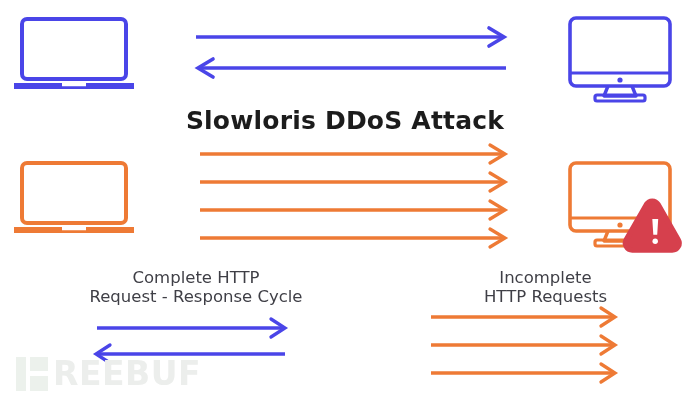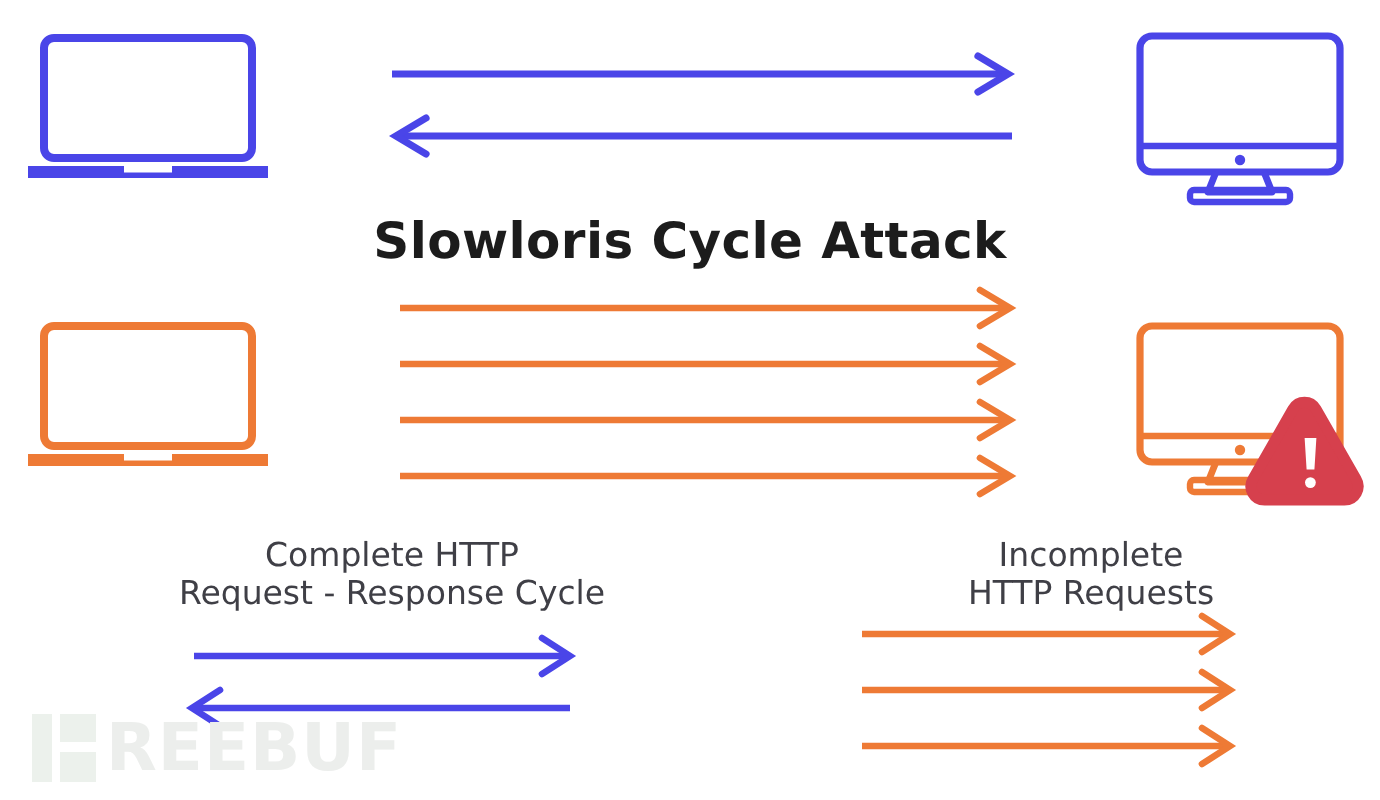--- a/index.html
+++ b/index.html
@@ -184,21 +184,21 @@
     <g>
       <path d="M431 345 H612" stroke="#ee7a35" stroke-width="3.3" stroke-linecap="butt"></path>
       <path d="M601 336 L615 345 L601 354" fill="none" stroke="#ee7a35" stroke-width="3.3" stroke-linecap="round" stroke-linejoin="miter"></path>
     </g>
     <g>
       <path d="M431 373 H612" stroke="#ee7a35" stroke-width="3.3" stroke-linecap="butt"></path>
       <path d="M601 364 L615 373 L601 382" fill="none" stroke="#ee7a35" stroke-width="3.3" stroke-linecap="round" stroke-linejoin="miter"></path>
     </g>
   </svg>
 
-  <div class="title-text">Slowloris Cycle Attack</div>
+  <div class="title-text">Slowloris DDoS Attack</div>
 
   <div class="legend-caption left">
     <span class="ln">Complete HTTP</span>
     <span class="ln">Request - Response Cycle</span>
   </div>
 
   <div class="legend-caption right">
     <span class="ln">Incomplete</span>
     <span class="ln">HTTP Requests</span>
   </div>

